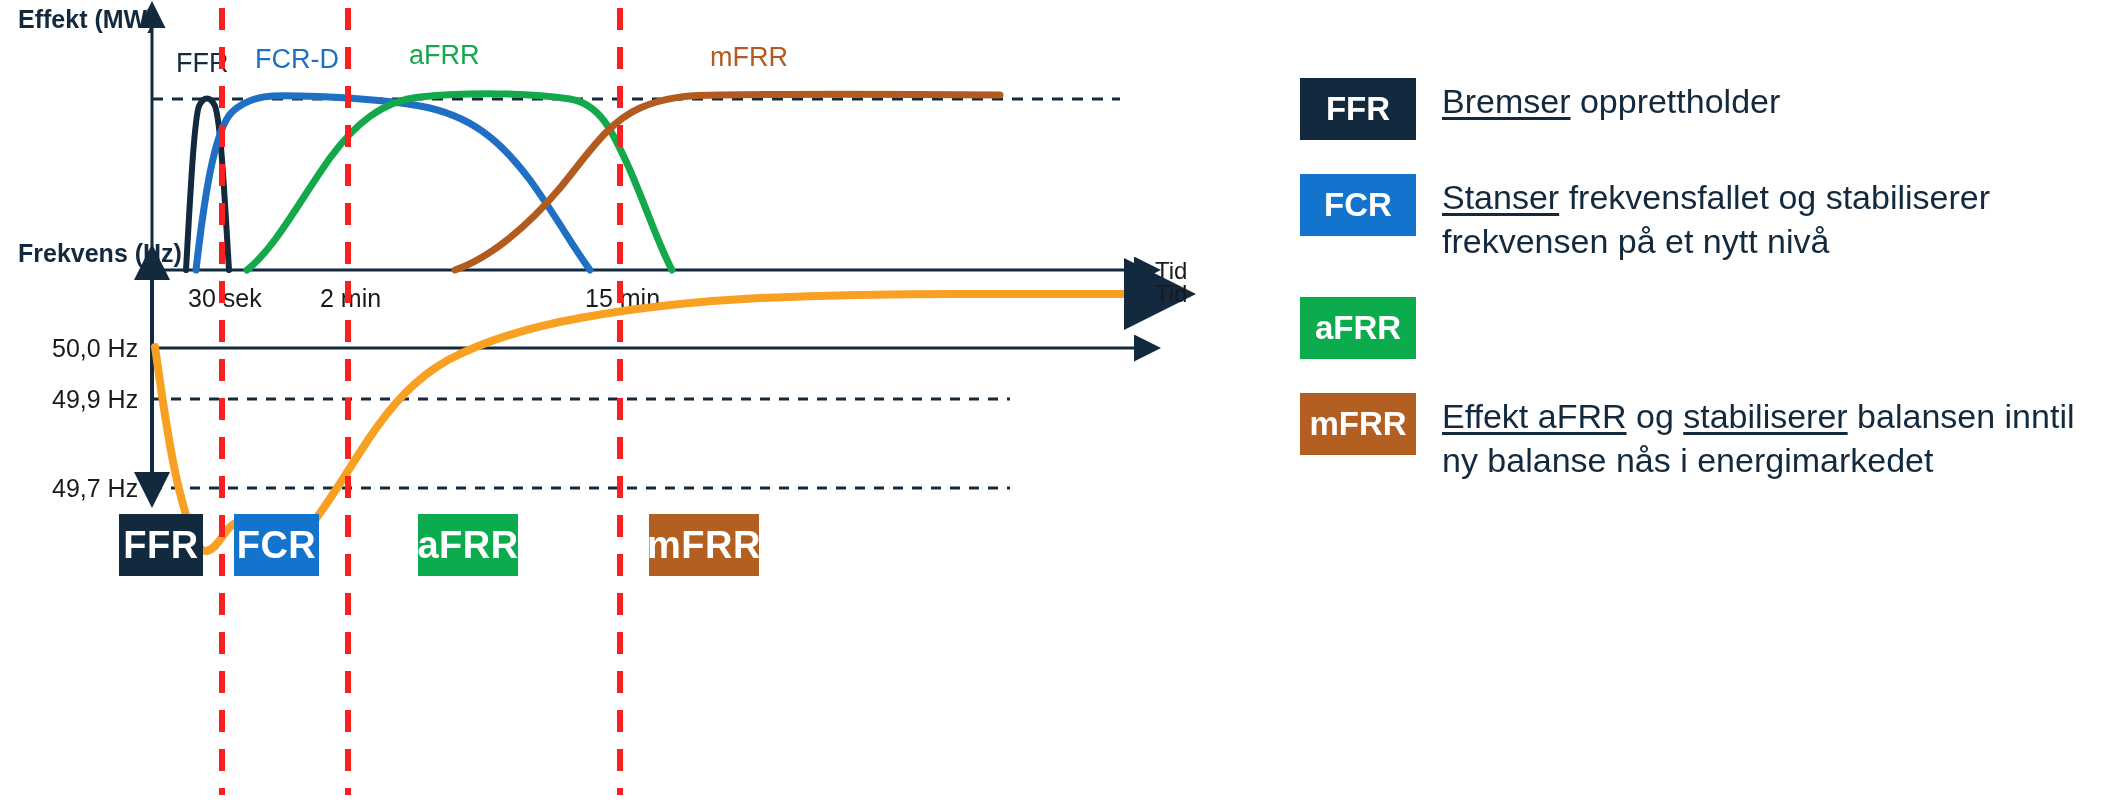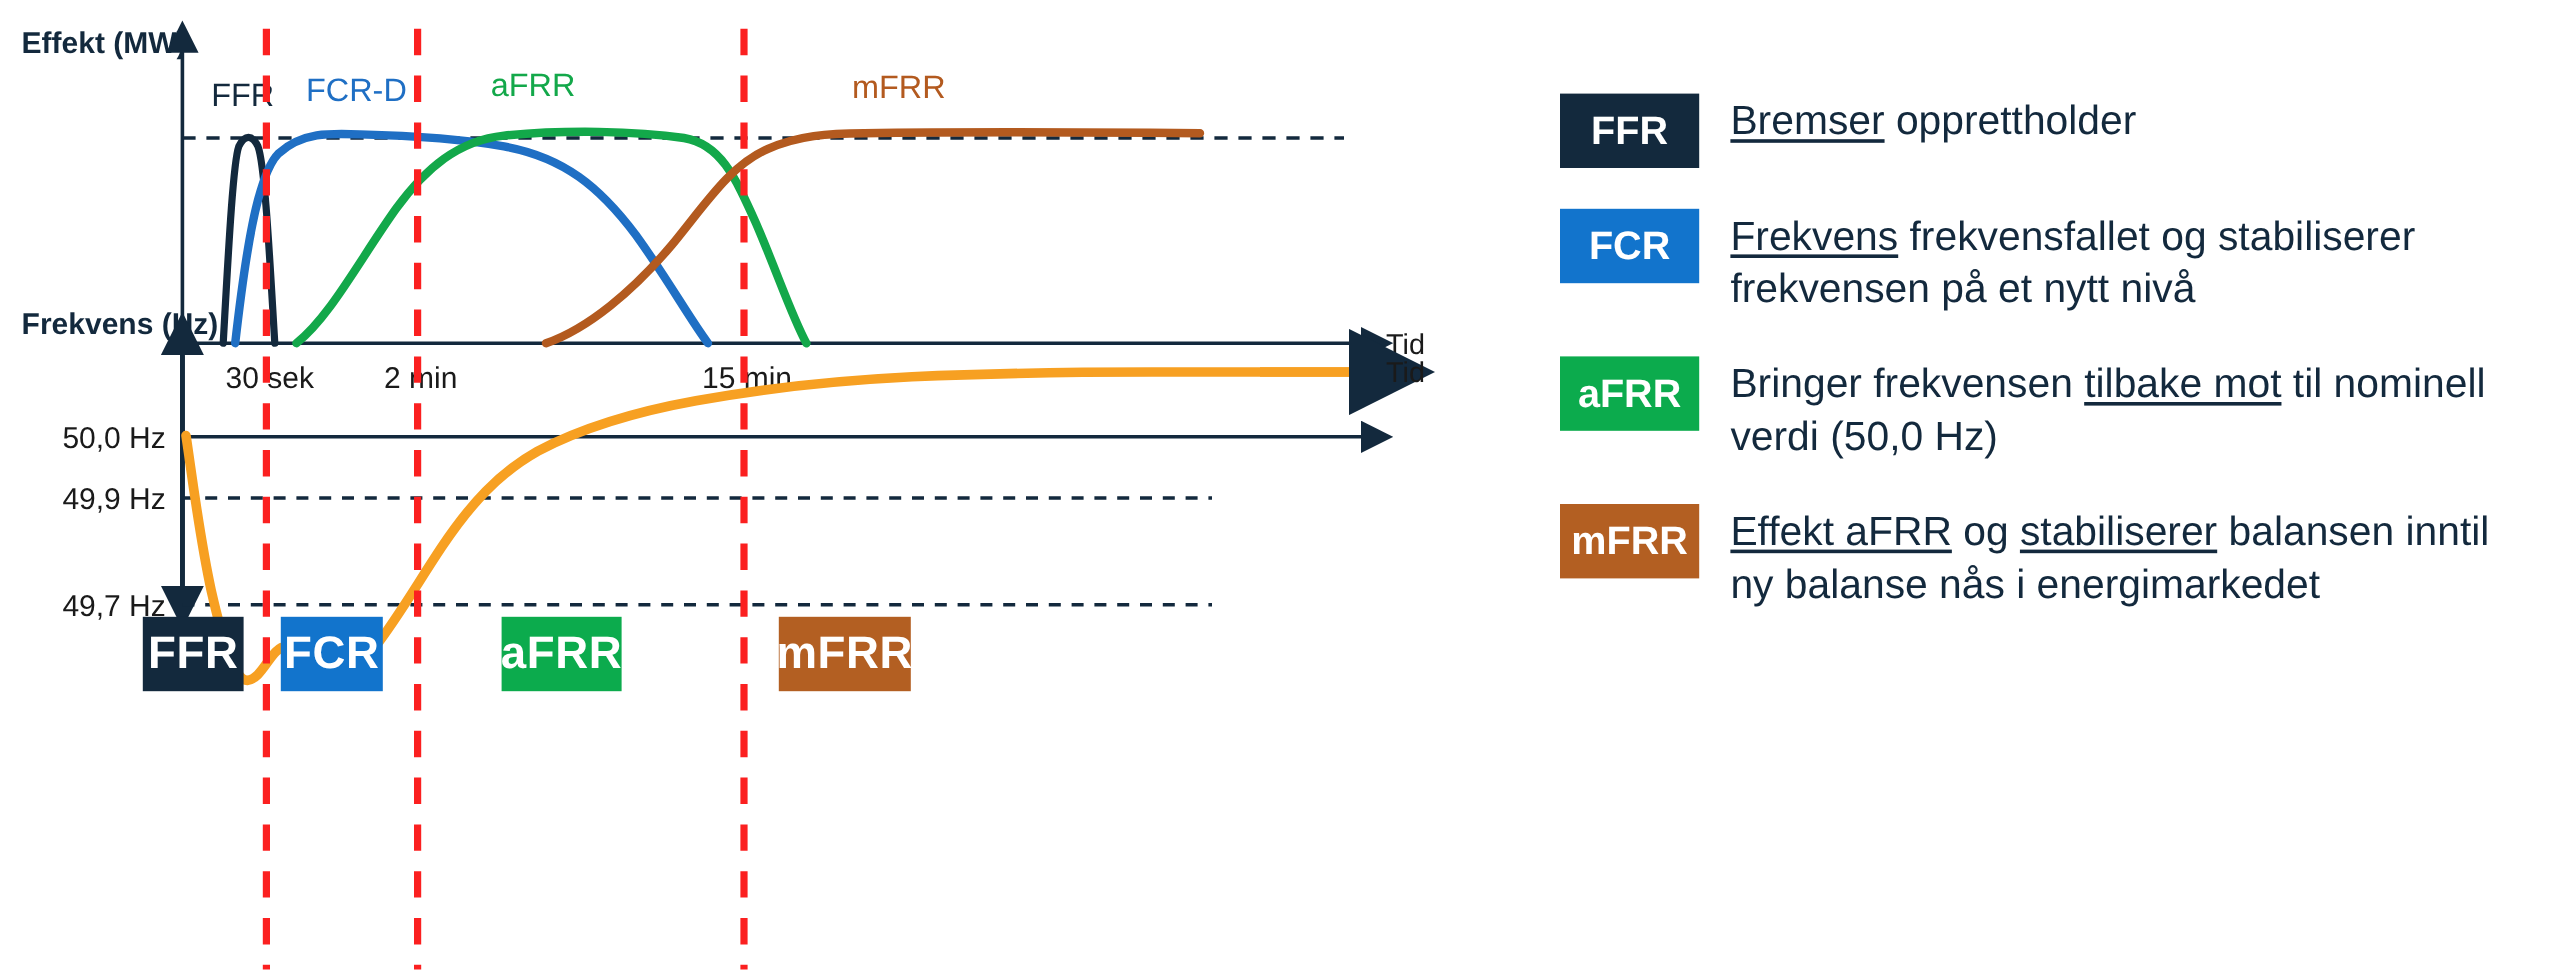--- a/index.html
+++ b/index.html
@@ -16,21 +16,21 @@
   }
 
   .stage {
     position: absolute;
     inset: 0;
   }
 
   
   #diagram-area {
     position: absolute;
-    left: 0; top: 16px;
+    left: 0; top: 0;
     width: 1290px; height: 720px;
   }
   #diagram-svg { display: block; }
 
   
   .ax-title {
     font-family: "Liberation Sans", sans-serif;
     font-weight: bold;
     font-size: 25px;
     fill: #13293d;
@@ -230,31 +230,28 @@
       <div class="legend-text">
         <u>Bremser</u><span> opprettholder</span>
       </div>
     </div>
 
     <div class="legend-row">
       <div class="legend-badge" style="background:#1274cc;">
         <span>FCR</span>
       </div>
       <div class="legend-text">
-        <u>Frekvens</u><span> frekvensfallet og stabiliserer frekvensen på et nytt nivå</span>
+        <u>Stanser</u><span> frekvensfallet og stabiliserer frekvensen på et nytt nivå</span>
       </div>
     </div>
 
     <div class="legend-row">
       <div class="legend-badge" style="background:#0cab4d;">
         <span>aFRR</span>
       </div>
-      <div class="legend-text">
-        <span>Bringer frekvensen </span><u>tilbake mot</u><span> til nominell verdi (50,0 Hz)</span>
-      </div>
     </div>
 
     <div class="legend-row">
       <div class="legend-badge" style="background:#b35f22;">
         <span>mFRR</span>
       </div>
       <div class="legend-text">
         <u>Effekt aFRR</u><span> og </span><u>stabiliserer</u><span> balansen inntil ny balanse nås i energimarkedet</span>
       </div>
     </div>

